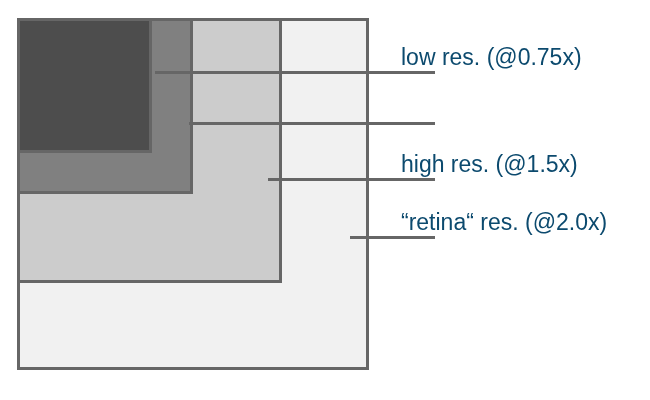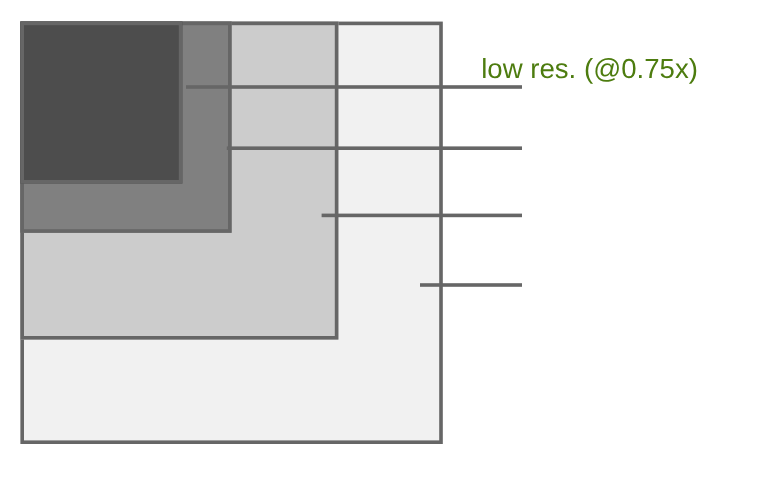--- a/index.html
+++ b/index.html
@@ -34,21 +34,21 @@
   }
   .line-low      { left: 155px; top: 71px;  width: 280px; }
   .line-standard { left: 189px; top: 122px; width: 246px; }
   .line-high     { left: 268px; top: 178px; width: 167px; }
   .line-retina   { left: 350px; top: 236px; width: 85px;  }
   .layer-label {
     position: absolute;
     left: 401px;
     font-size: 23px;
     line-height: 27px;
-    color: #4d7c0f;
+    color: #0c4a6e;
     white-space: nowrap;
     z-index: 6;
   }
   .label-low      { top: 44px;  }
   .label-standard { top: 95px;  }
   .label-high     { top: 151px; }
   .label-retina   { top: 209px; }
 </style>
 </head>
 <body>
@@ -59,14 +59,16 @@
   <div class="square high" style="background-color: rgb(204, 204, 204);"></div>
   <div class="square standard" style="background-color: rgb(128, 128, 128);"></div>
   <div class="square low" style="background-color: rgb(77, 77, 77);"></div>
 
   <div class="callout-line line-low"></div>
   <div class="callout-line line-standard"></div>
   <div class="callout-line line-high"></div>
   <div class="callout-line line-retina"></div>
 
   <div class="layer-label label-low">low res. (@0.75x)</div>
+  <div class="layer-label label-high">high res. (@1.5x)</div>
+  <div class="layer-label label-retina">“retina“ res. (@2.0x)</div>
 
 </div>
 
 </body></html>

